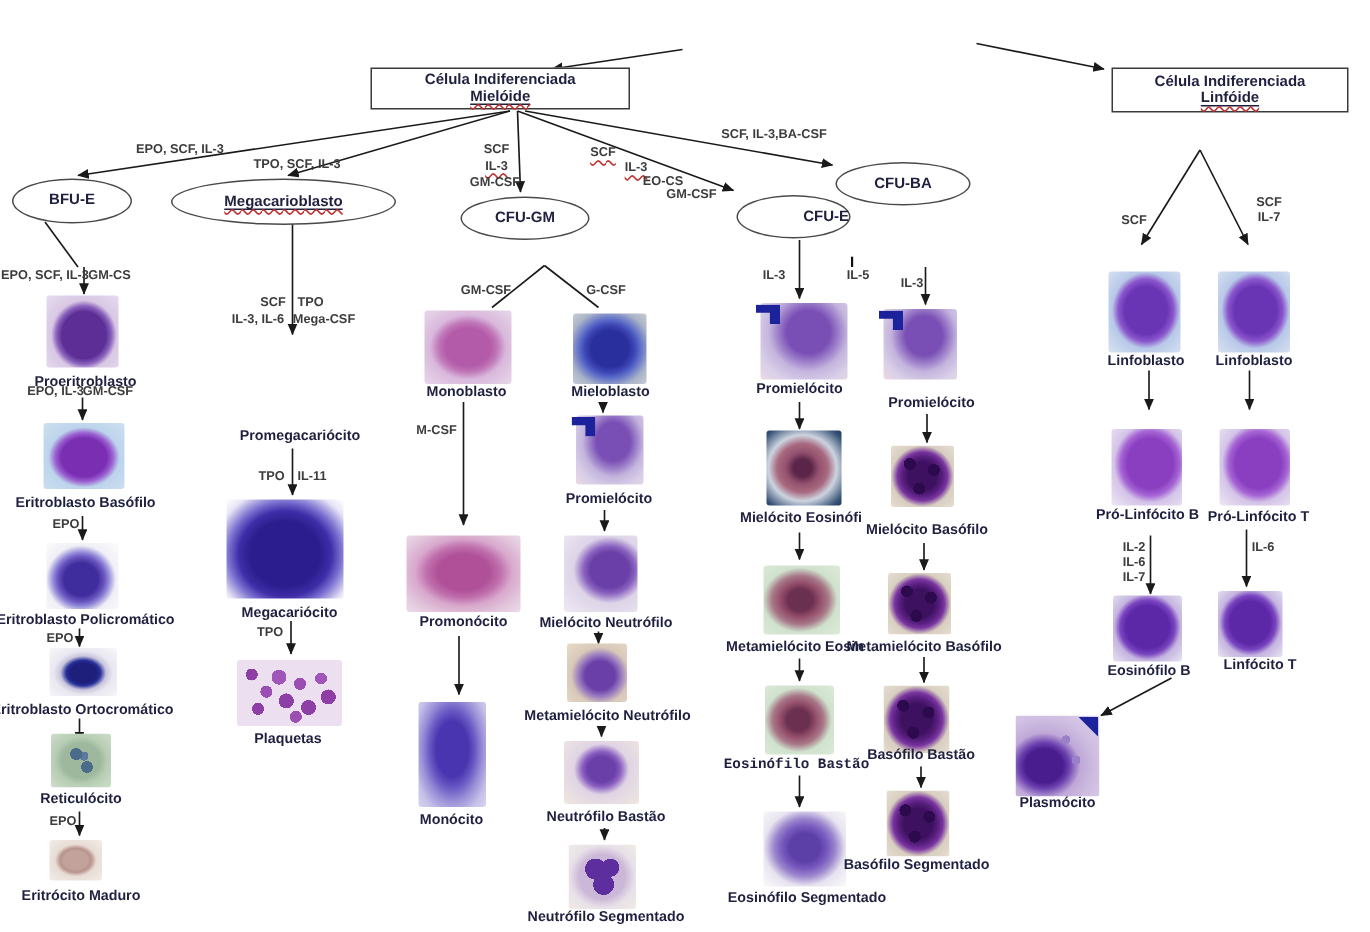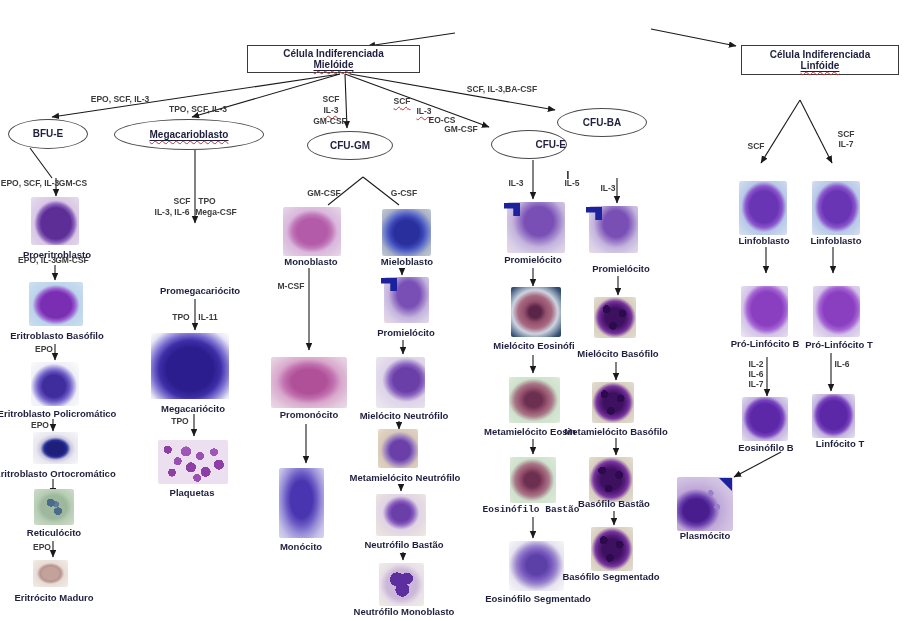--- a/index.html
+++ b/index.html
@@ -157,21 +157,21 @@
 
   <div class="fac" style="left:120px;top:94px;">EPO, SCF, IL-3</div>
   <div class="fac" style="left:198px;top:104px;">TPO, SCF, IL-3</div>
   <div class="fac" style="left:331px;top:94px;">SCF</div>
   <div class="fac" style="left:331px;top:105px;"><span class="sq u">IL-3</span></div>
   <div class="fac" style="left:330px;top:116px;">GM-CSF</div>
   <div class="fac" style="left:402px;top:96px;"><span class="sq u">SCF</span></div>
   <div class="fac" style="left:424px;top:106px;"><span class="sq u">IL-3</span></div>
   <div class="fac" style="left:442px;top:115px;">EO-CS</div>
   <div class="fac" style="left:461px;top:124px;">GM-CSF</div>
-  <div class="fac" style="left:502px;top:84px;">SCF, IL-3,BA-CSF</div>
+  <div class="fac" style="left:516px;top:84px;">SCF, IL-3,BA-CSF</div>
 
   <div class="fac" style="left:30px;top:178px;">EPO, SCF, IL-3</div>
   <div class="fac" style="left:73px;top:178px;">GM-CS</div>
   <div class="cell c-proe" style="left:31px;top:197px;width:48px;height:48px;"></div>
   <div class="lbl" style="left:57px;top:249px;">Proeritroblasto</div>
   <div class="fac" style="left:37px;top:255px;">EPO, IL-3</div>
   <div class="fac" style="left:72px;top:255px;">GM-CSF</div>
   <div class="cell c-base" style="left:29px;top:282px;width:54px;height:44px;"></div>
   <div class="lbl" style="left:57px;top:330px;">Eritroblasto Basófilo</div>
   <div class="fac" style="left:44px;top:344px;">EPO</div>
@@ -212,21 +212,21 @@
   <div class="lbl" style="left:309px;top:409px;">Promonócito</div>
   <div class="cell c-mn" style="left:376px;top:357px;width:49px;height:51px;"></div>
   <div class="lbl" style="left:404px;top:410px;">Mielócito Neutrófilo</div>
   <div class="cell c-metan" style="left:378px;top:429px;width:40px;height:39px;"></div>
   <div class="lbl" style="left:405px;top:472px;">Metamielócito Neutrófilo</div>
   <div class="cell c-moc" style="left:279px;top:468px;width:45px;height:70px;"></div>
   <div class="lbl" style="left:301px;top:541px;">Monócito</div>
   <div class="cell c-band" style="left:376px;top:494px;width:50px;height:42px;"></div>
   <div class="lbl" style="left:404px;top:539px;">Neutrófilo Bastão</div>
   <div class="cell c-seg" style="left:379px;top:563px;width:45px;height:43px;"></div>
-  <div class="lbl" style="left:404px;top:606px;">Neutrófilo Monoblasto</div>
+  <div class="lbl" style="left:404px;top:606px;">Neutrófilo Segmentado</div>
 
   <div class="fac" style="left:516px;top:178px;">IL-3</div>
   <div class="fac" style="left:572px;top:178px;">IL-5</div>
   <div class="fac" style="left:568px;top:170px;font-size:10px;color:#111;">I</div>
   <div class="cell c-promi flag" style="left:507px;top:202px;width:58px;height:51px;"></div>
   <div class="lbl" style="left:533px;top:254px;">Promielócito</div>
   <div class="cell c-me" style="left:511px;top:287px;width:50px;height:50px;"></div>
   <div class="lbl" style="left:534px;top:340px;">Mielócito Eosinófi</div>
   <div class="cell c-mee" style="left:509px;top:377px;width:51px;height:46px;"></div>
   <div class="lbl" style="left:530px;top:426px;">Metamielócito Eosin</div>

